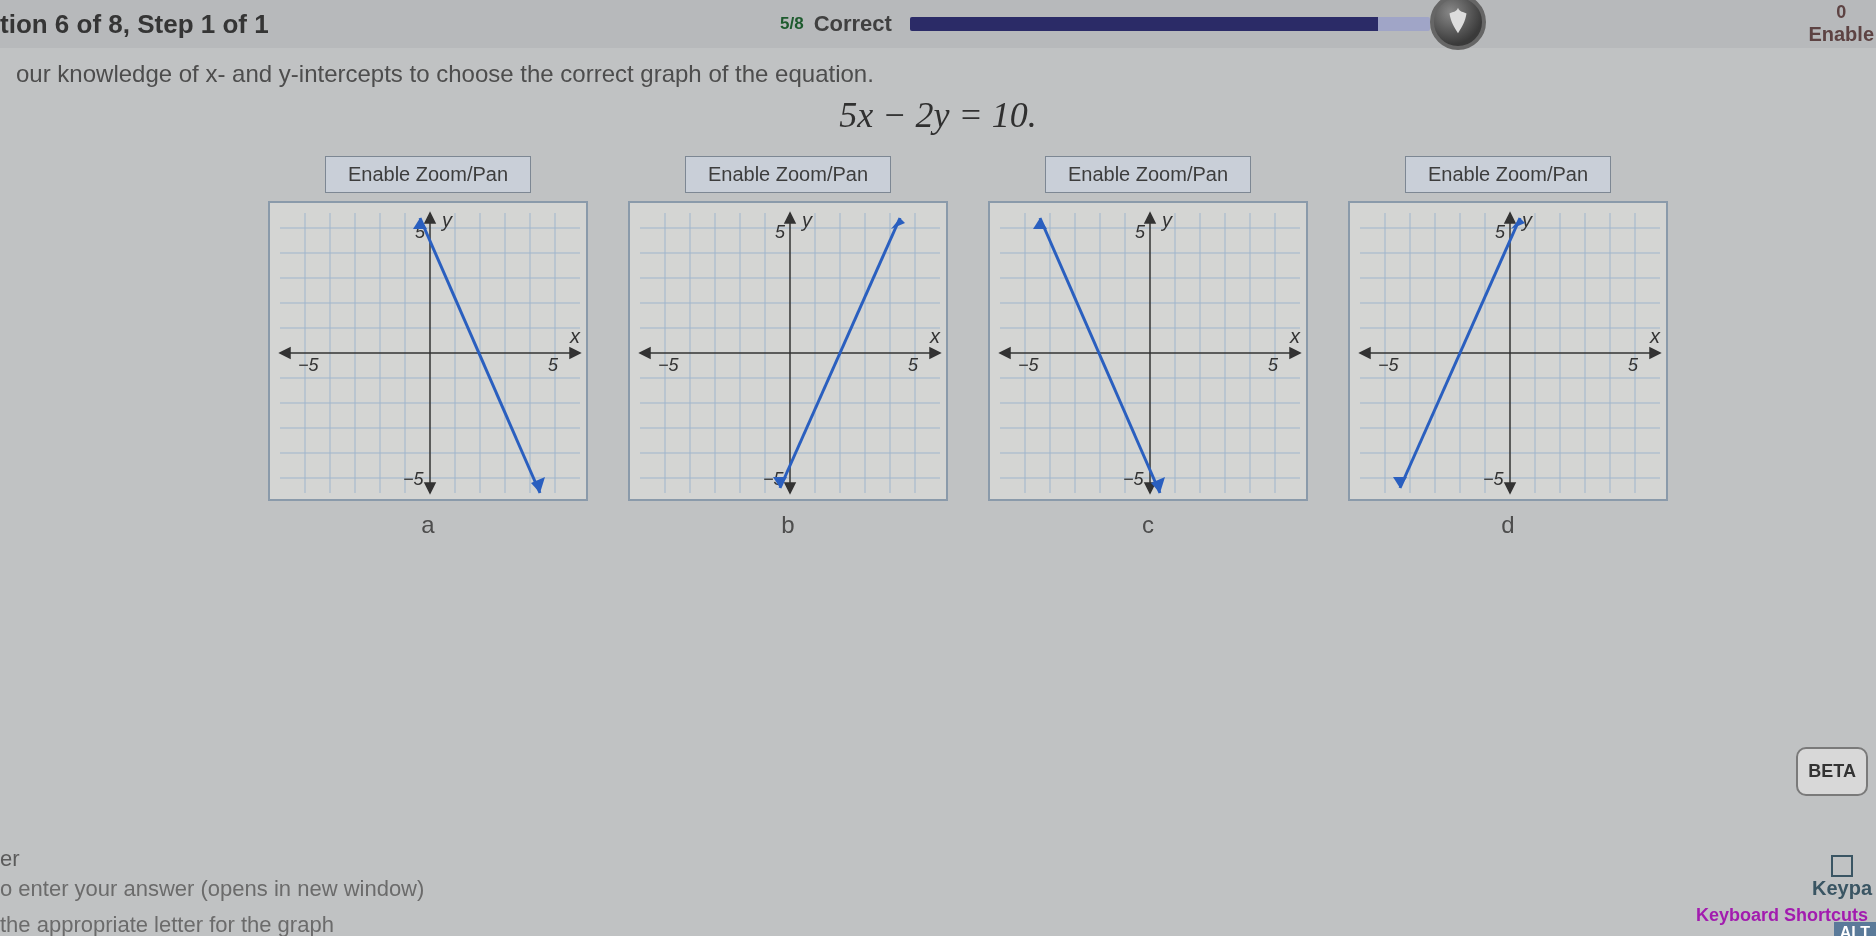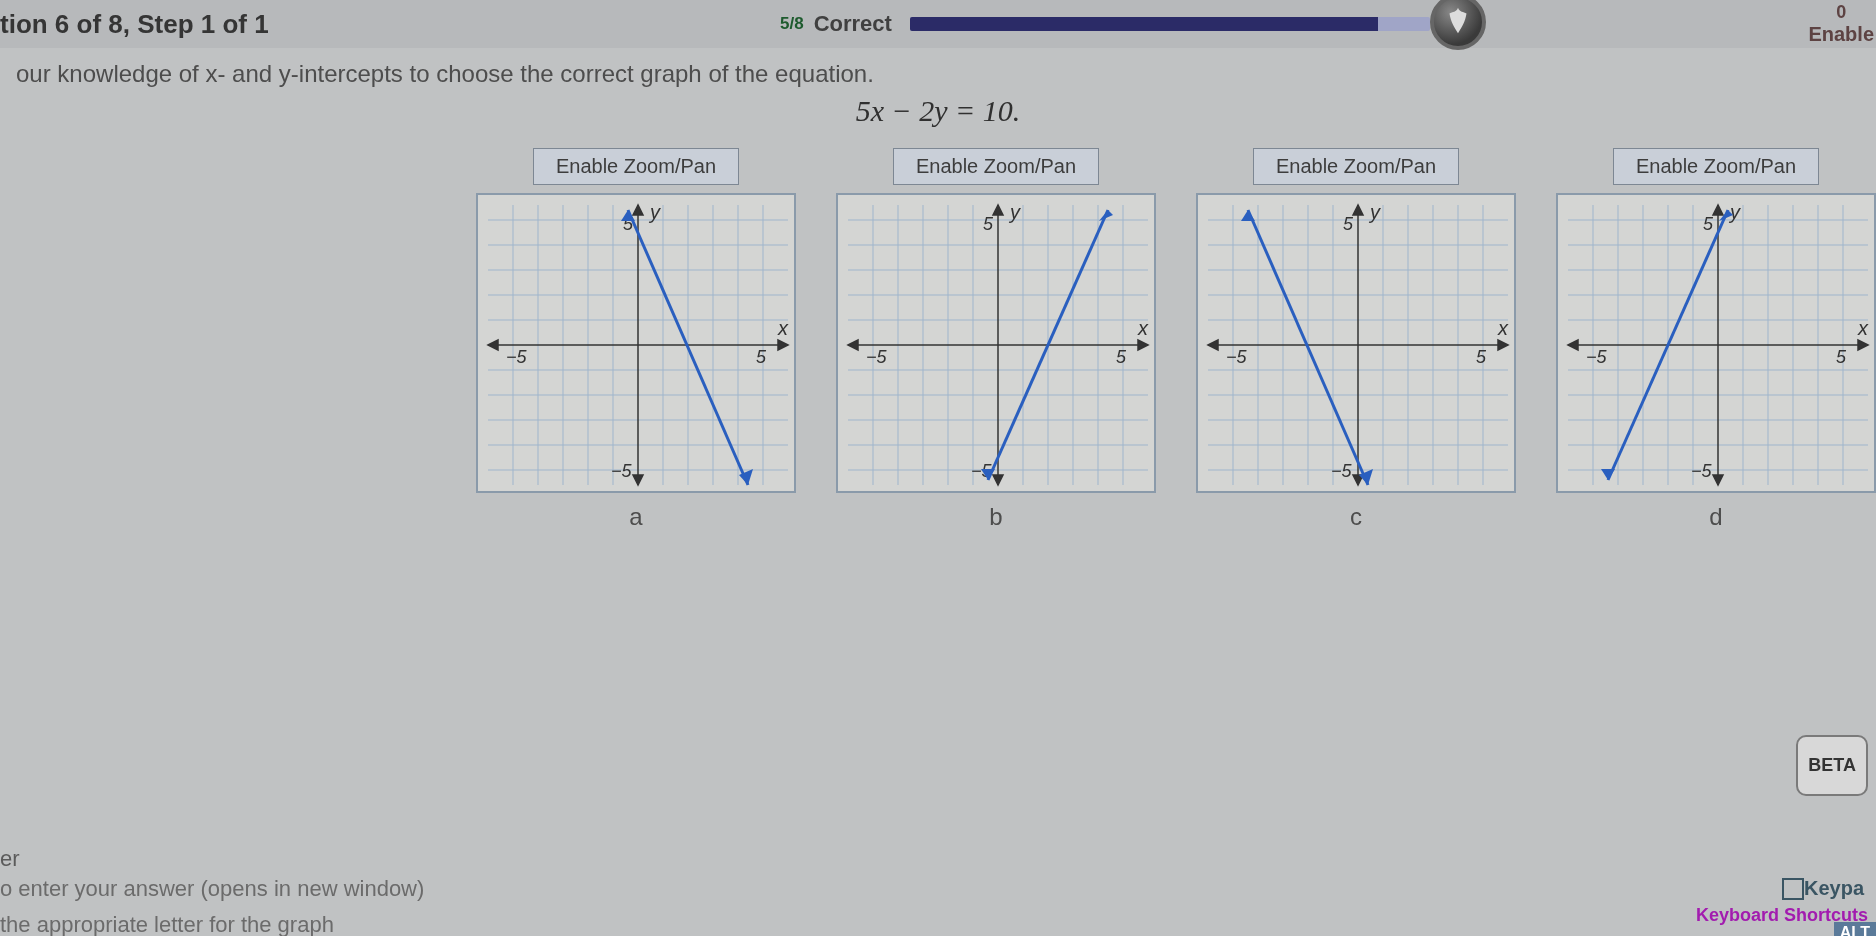--- a/index.html
+++ b/index.html
@@ -85,29 +85,29 @@
   .incorrect-label { font-size: 20px; font-weight: bold; }
 
   .instruction {
     font-size: 24px;
     color: #4d4d4d;
     padding: 12px 0 6px 16px;
   }
   .equation {
     text-align: center;
     font-family: Georgia, 'Times New Roman', serif;
-    font-size: 30px;
+    font-size: 36px;
     color: #303030;
     padding-bottom: 20px;
     font-style: italic;
   }
   .graphs {
     display: flex;
     gap: 40px;
-    justify-content: flex-end;
+    justify-content: center;
     padding-left: 60px;
   }
   .graph-card {
     width: 320px;
     display: flex;
     flex-direction: column;
     align-items: center;
   }
   .zoom-btn {
     background: #c9cfd8;
@@ -146,31 +146,32 @@
   .beta-tag {
     position: absolute;
     right: 8px;
     bottom: 140px;
     background: #d8d8d8;
     border: 2px solid #7a7a7a;
     border-radius: 10px;
     font-size: 18px;
     font-weight: bold;
     color: #333;
-    padding: 18px 10px;
+    padding: 12px 10px;
   }
   .keypad {
     position: absolute;
-    right: 12px;
+    right: 4px;
     bottom: 36px;
     display: flex;
     align-items: center;
     font-size: 20px;
     color: #3a5563;
     font-weight: bold;
+    flex-direction: column;
   }
   .keypad-icon {
     width: 22px; height: 22px; border: 2px solid #3a5563; display:inline-block;
   }
   .kb-short {
     position: absolute;
     right: 8px;
     bottom: 10px;
     font-size: 18px;
     color: #a21caf;

